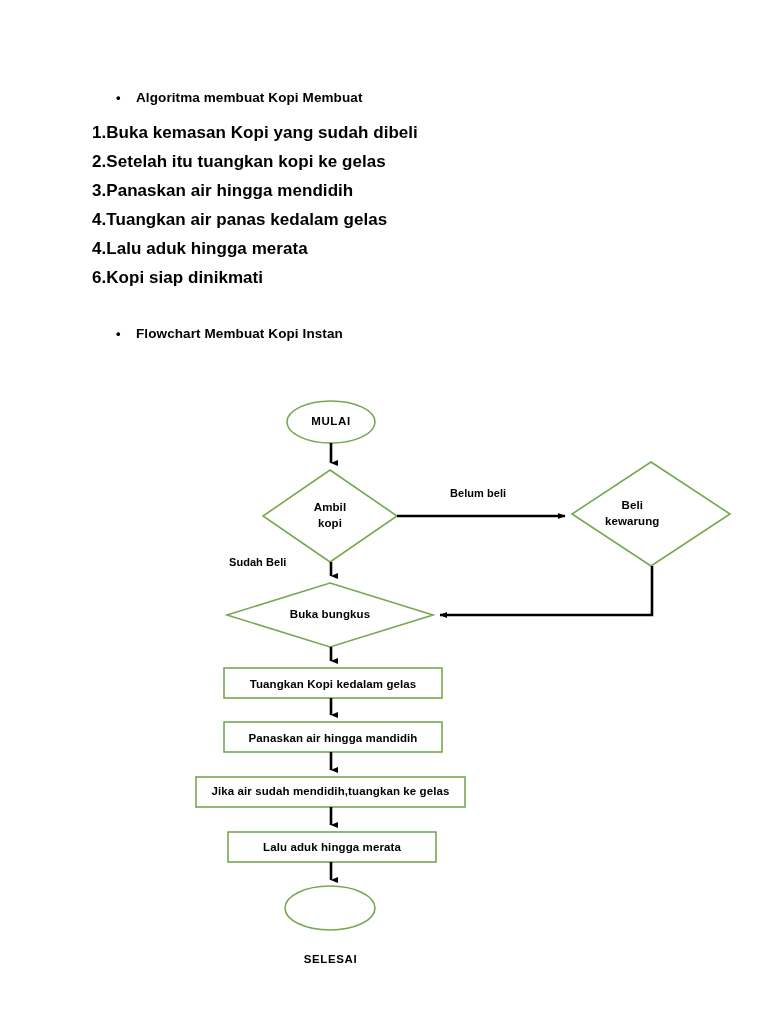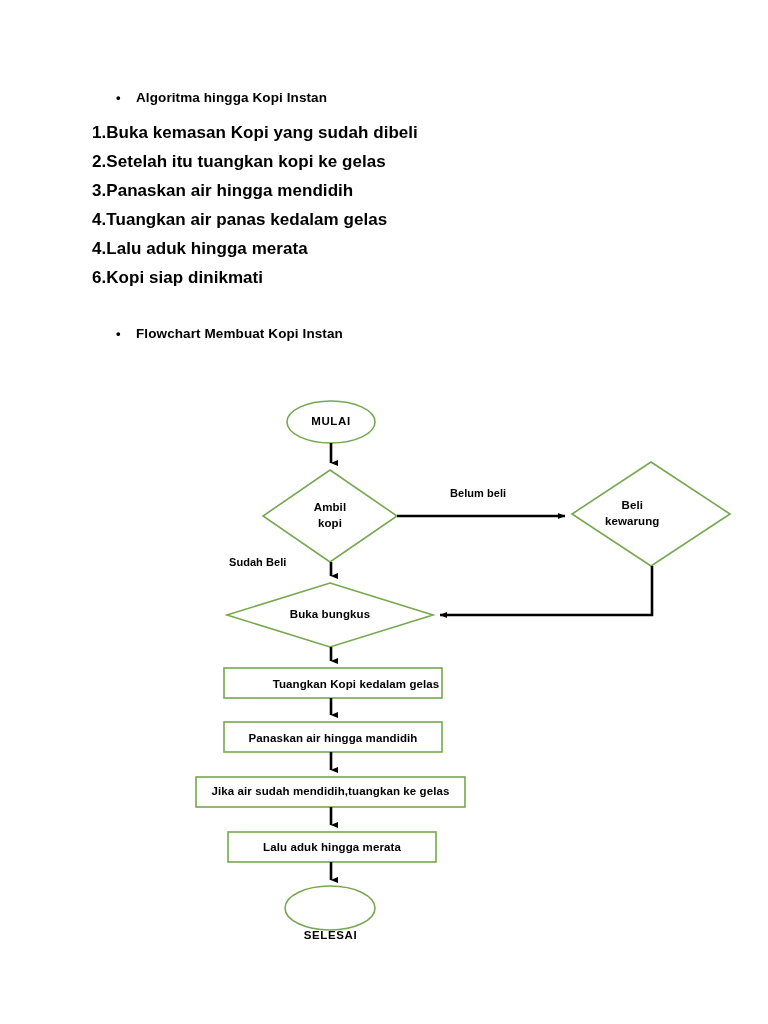--- a/index.html
+++ b/index.html
@@ -101,21 +101,21 @@
     color: #000000;
   }
 </style>
 </head>
 <body>
 
 <div class="doc-section">
 
   <div class="bullet-heading heading-algoritma">
     <span class="bullet-dot">•</span>
-    <span class="bullet-text">Algoritma hingga Kopi Instan</span>
+    <span class="bullet-text">Algoritma membuat Kopi Membuat</span>
   </div>
 
   <div class="step-line" style="top:123px">1.Buka kemasan  Kopi yang sudah dibeli</div>
   <div class="step-line" style="top:152px">2.Setelah itu tuangkan kopi ke gelas</div>
   <div class="step-line" style="top:181px">3.Panaskan air hingga mendidih</div>
   <div class="step-line" style="top:210px">4.Tuangkan air panas kedalam gelas</div>
   <div class="step-line" style="top:239px">4.Lalu aduk hingga merata</div>
   <div class="step-line" style="top:268px">6.Kopi siap dinikmati</div>
 
   <div class="bullet-heading heading-flowchart">
@@ -180,27 +180,27 @@
   <div class="node-label terminator" style="left:287px; top:402px; width:88px; height:40px;">MULAI</div>
 
   <div class="node-label" style="left:283px; top:494px; width:94px; height:44px; white-space:pre-line;">Ambil
 kopi</div>
 
   <div class="node-label" style="left:256px; top:603px; width:148px; height:24px;">Buka bungkus</div>
 
   <div class="node-label" style="left:605px; top:492px; width:94px; height:44px; white-space:pre-line; justify-content:flex-start;">Beli
 kewarung</div>
 
-  <div class="node-label" style="left:224px; top:668px; width:218px; height:34px;padding-left:23px;">Tuangkan Kopi kedalam gelas</div>
+  <div class="node-label" style="left:224px; top:668px; width:218px; height:34px;">Tuangkan Kopi kedalam gelas</div>
 
   <div class="node-label" style="left:224px; top:722px; width:218px; height:34px;">Panaskan air hingga mandidih</div>
 
   <div class="node-label" style="left:196px; top:777px; width:269px; height:30px;">Jika air sudah mendidih,tuangkan ke gelas</div>
 
   <div class="node-label" style="left:228px; top:832px; width:208px; height:32px;">Lalu aduk hingga merata</div>
 
-  <div class="node-label terminator" style="left:286px; top:916px; width:89px; height:40px;">SELESAI</div>
+  <div class="node-label terminator" style="left:286px; top:940px; width:89px; height:40px;">SELESAI</div>
 
   <div class="edge-label" style="left:450px; top:487px;">Belum beli</div>
 
   <div class="edge-label" style="left:229px; top:556px;">Sudah Beli</div>
 
 </div>
 
 </body></html>

